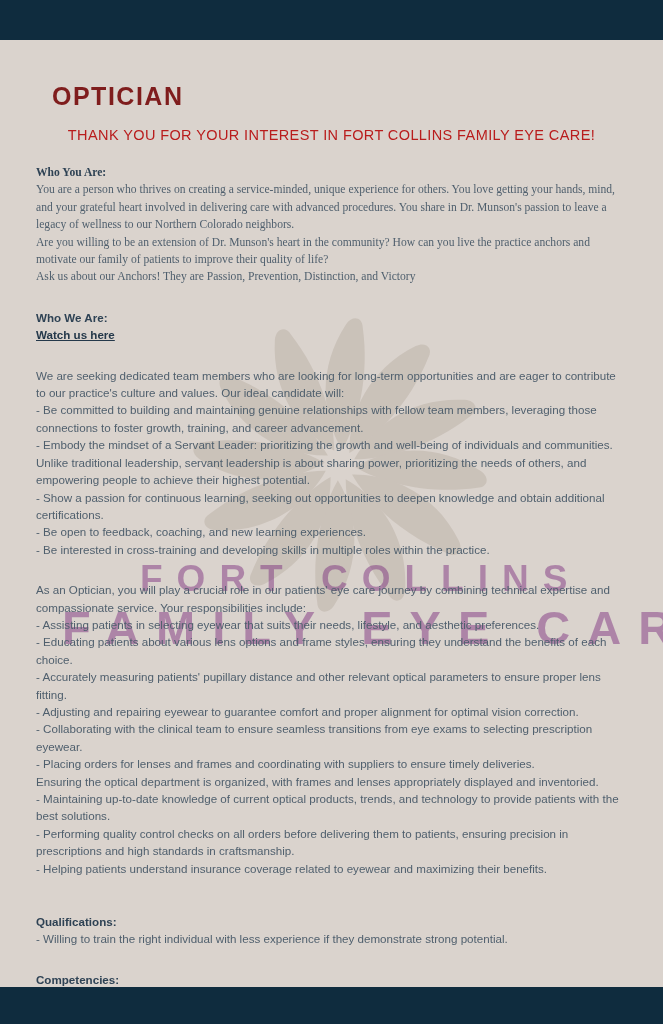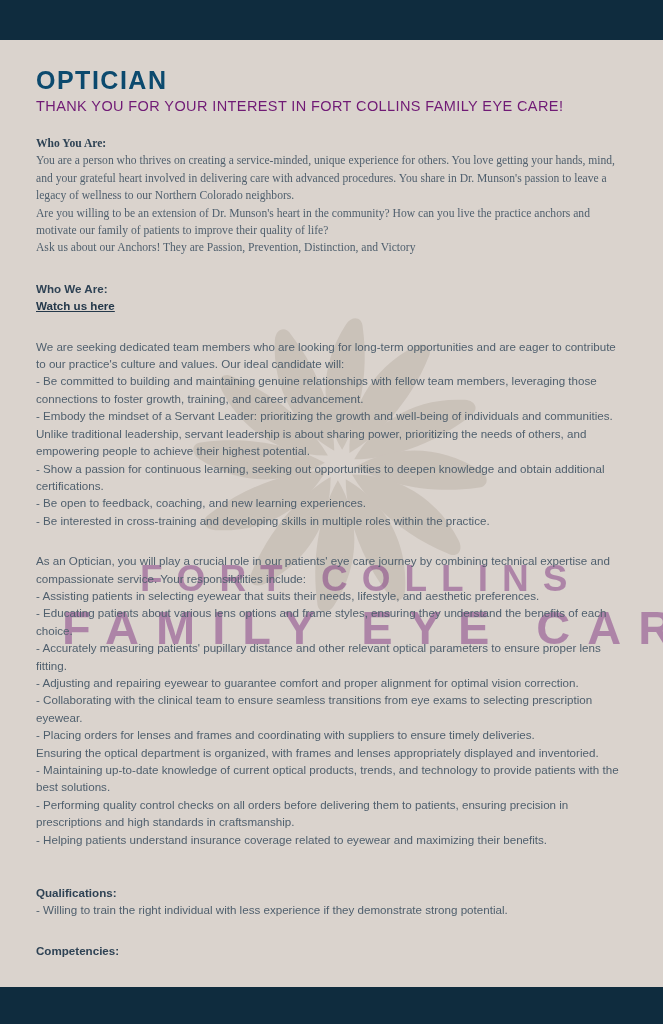--- a/index.html
+++ b/index.html
@@ -43,31 +43,32 @@
     color:#701a75;
     opacity:0.42;
     font-weight:bold;
     white-space:nowrap;
   }
   .wm-line1 { left:140px; top:518px; font-size:37px; letter-spacing:14px; }
   .wm-line2 { left:62px;  top:560px; font-size:47px; letter-spacing:17px; }
   
   .doc { position:relative; z-index:1; }
   .title {
-    margin:0;
+    margin:16px;
     font-size:25px;
     font-weight:bold;
     letter-spacing:1.5px;
-    color:#0c4a6e;
+    color:#7f1d1d;
   }
   .subtitle {
     margin:3px 0 0 0;
     font-size:14.5px;
     letter-spacing:0.4px;
-    color:#701a75;
+    color:#b91c1c;
+    text-align:center;
   }
   .section { margin-top:23px; }
   .section.first { margin-top:21px;font-family:Liberation Serif, serif; }
   .section.gap-large { margin-top:36px; }
   .section p {
     margin:0;
     font-size:11.6px;
     line-height:17.4px;
     color:#4f5f6d;
   }

